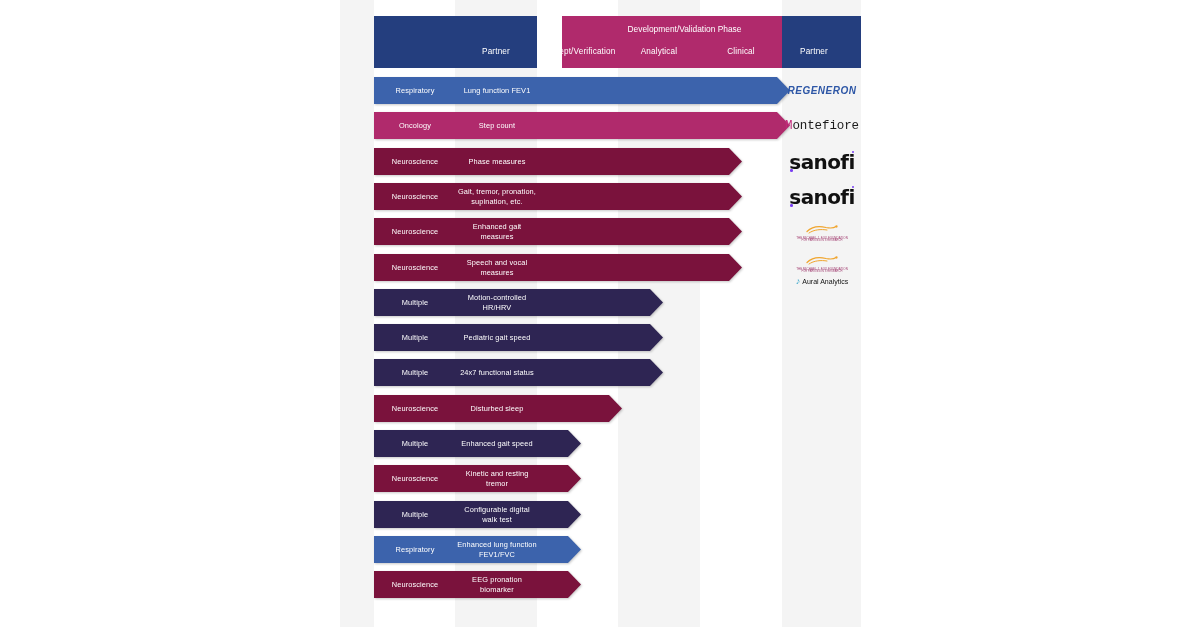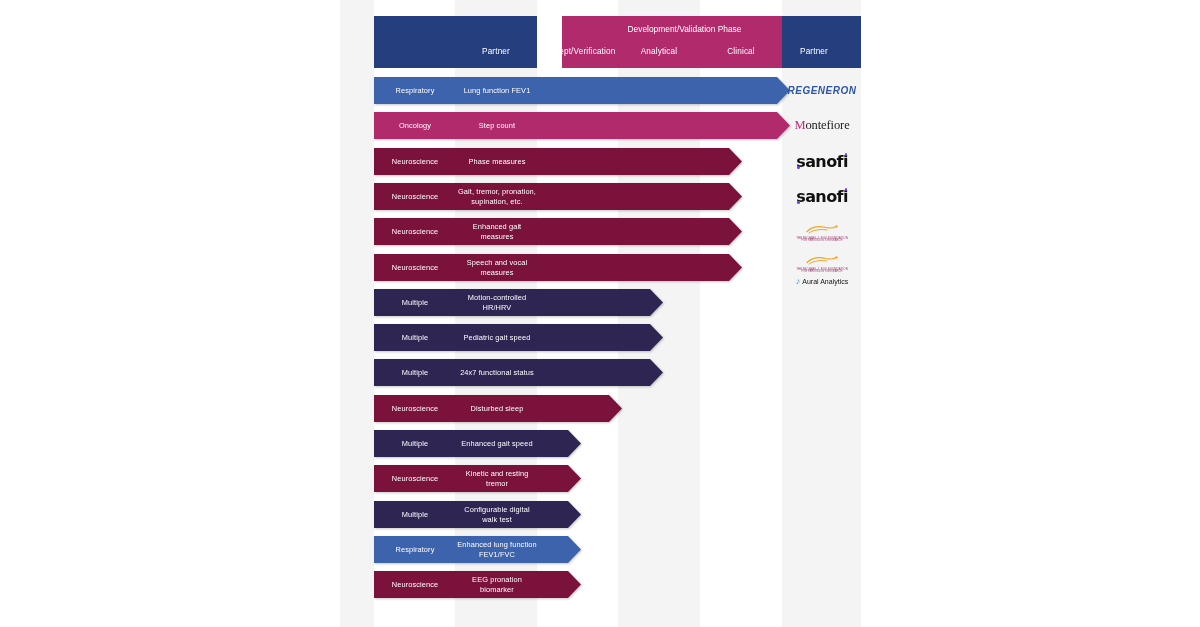--- a/index.html
+++ b/index.html
@@ -51,26 +51,26 @@
   
   .partner{
     position:absolute;left:782px;width:80px;height:27px;
     display:flex;align-items:center;justify-content:center;
   }
   .lg-regeneron{
     color:#2e57a6;font-size:10px;font-weight:bold;font-style:italic;
     letter-spacing:.5px;font-family:"Liberation Sans",sans-serif;
   }
   .lg-montefiore{
-    font-family:Liberation Serif, serif;font-size:12.5px;color:#1b1b1b;
+    font-family:Liberation Mono, monospace;font-size:12.5px;color:#1b1b1b;
     letter-spacing:-.1px;
   }
   .lg-montefiore .m{color:#c32a7b;}
   .lg-sanofi{
-    font-size:16px;font-weight:bold;color:#111111;letter-spacing:-.6px;
+    font-size:20px;font-weight:bold;color:#111111;letter-spacing:-.6px;
     font-family:"DejaVu Sans",sans-serif;position:relative;text-align:center;
   }
   .lg-sanofi .dot{
     position:absolute;width:2.6px;height:2.6px;border-radius:50%;
     background:#7a3ff2;
   }
   .lg-sanofi .d1{left:1px;bottom:2px;}
   .lg-sanofi .d2{right:0.5px;top:1px;}
   .lg-mjff{
     display:flex;flex-direction:column;align-items:center;justify-content:center;

